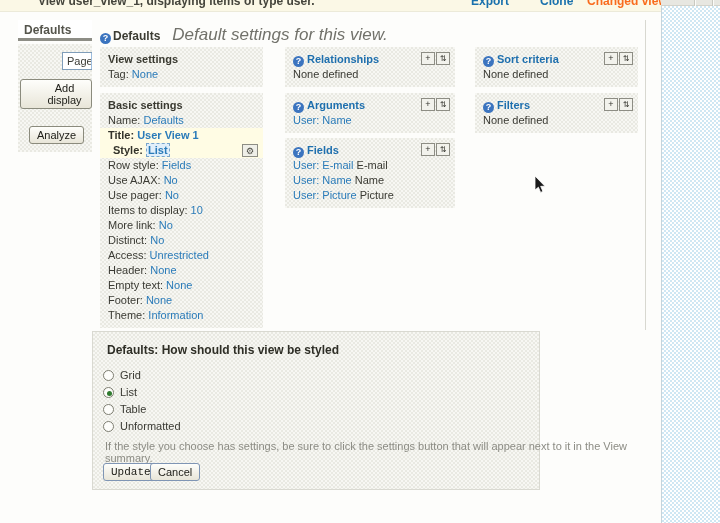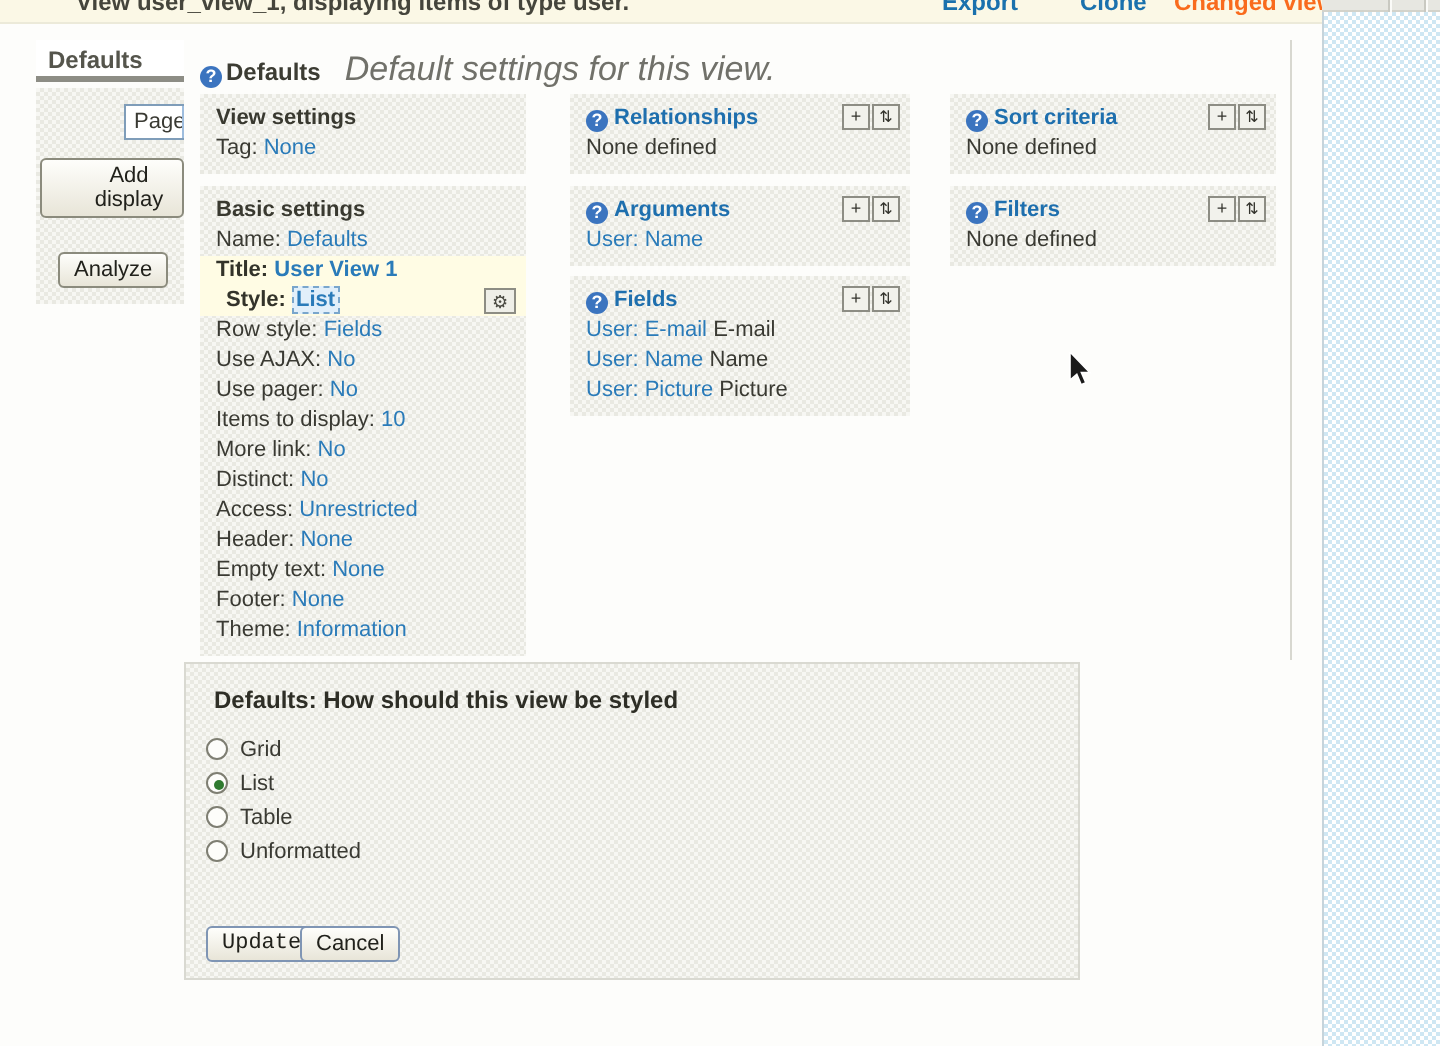--- a/index.html
+++ b/index.html
@@ -298,20 +298,21 @@
   <label id="radio-1" class="radio-row">
     <span class="radio on"></span><span>List</span>
   </label>
   <label id="radio-2" class="radio-row">
     <span class="radio"></span><span>Table</span>
   </label>
   <label id="radio-3" class="radio-row">
     <span class="radio"></span><span>Unformatted</span>
   </label>
 
+  <div id="form-help">If the style you choose has settings, be sure to click the settings button that will appear next to it in the View summary.</div>
 
   <button id="update-btn" class="xp-btn">Update</button>
   <button id="cancel-btn" class="xp-btn">Cancel</button>
 </div>
 
 <svg id="mouse-cursor" width="12" height="18" viewBox="0 0 12 18">
   <path d="M1 0 L1 14 L4.4 11.2 L6.6 16.4 L8.9 15.4 L6.7 10.3 L11 10.3 Z" fill="#1a1a1a" stroke="#ffffff" stroke-width="0.8"></path>
 </svg>
 
 </body></html>

